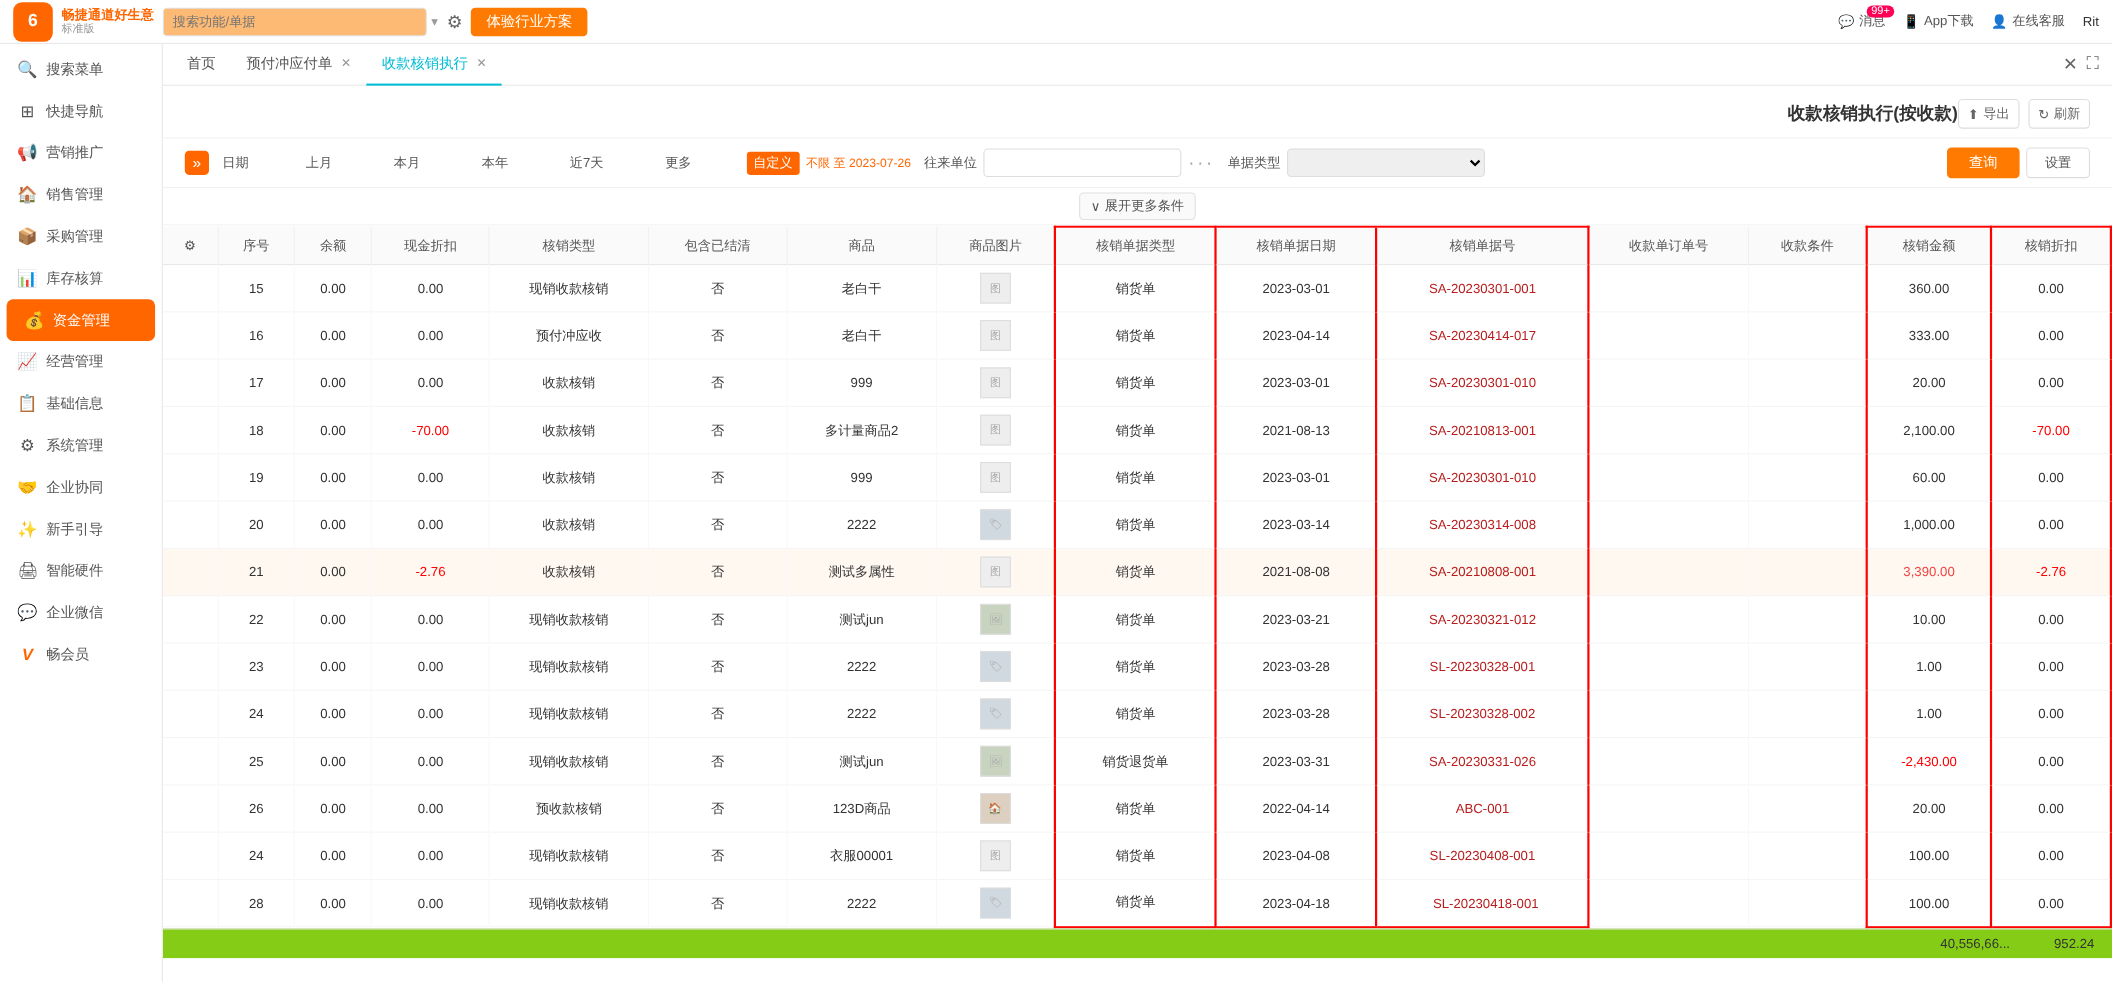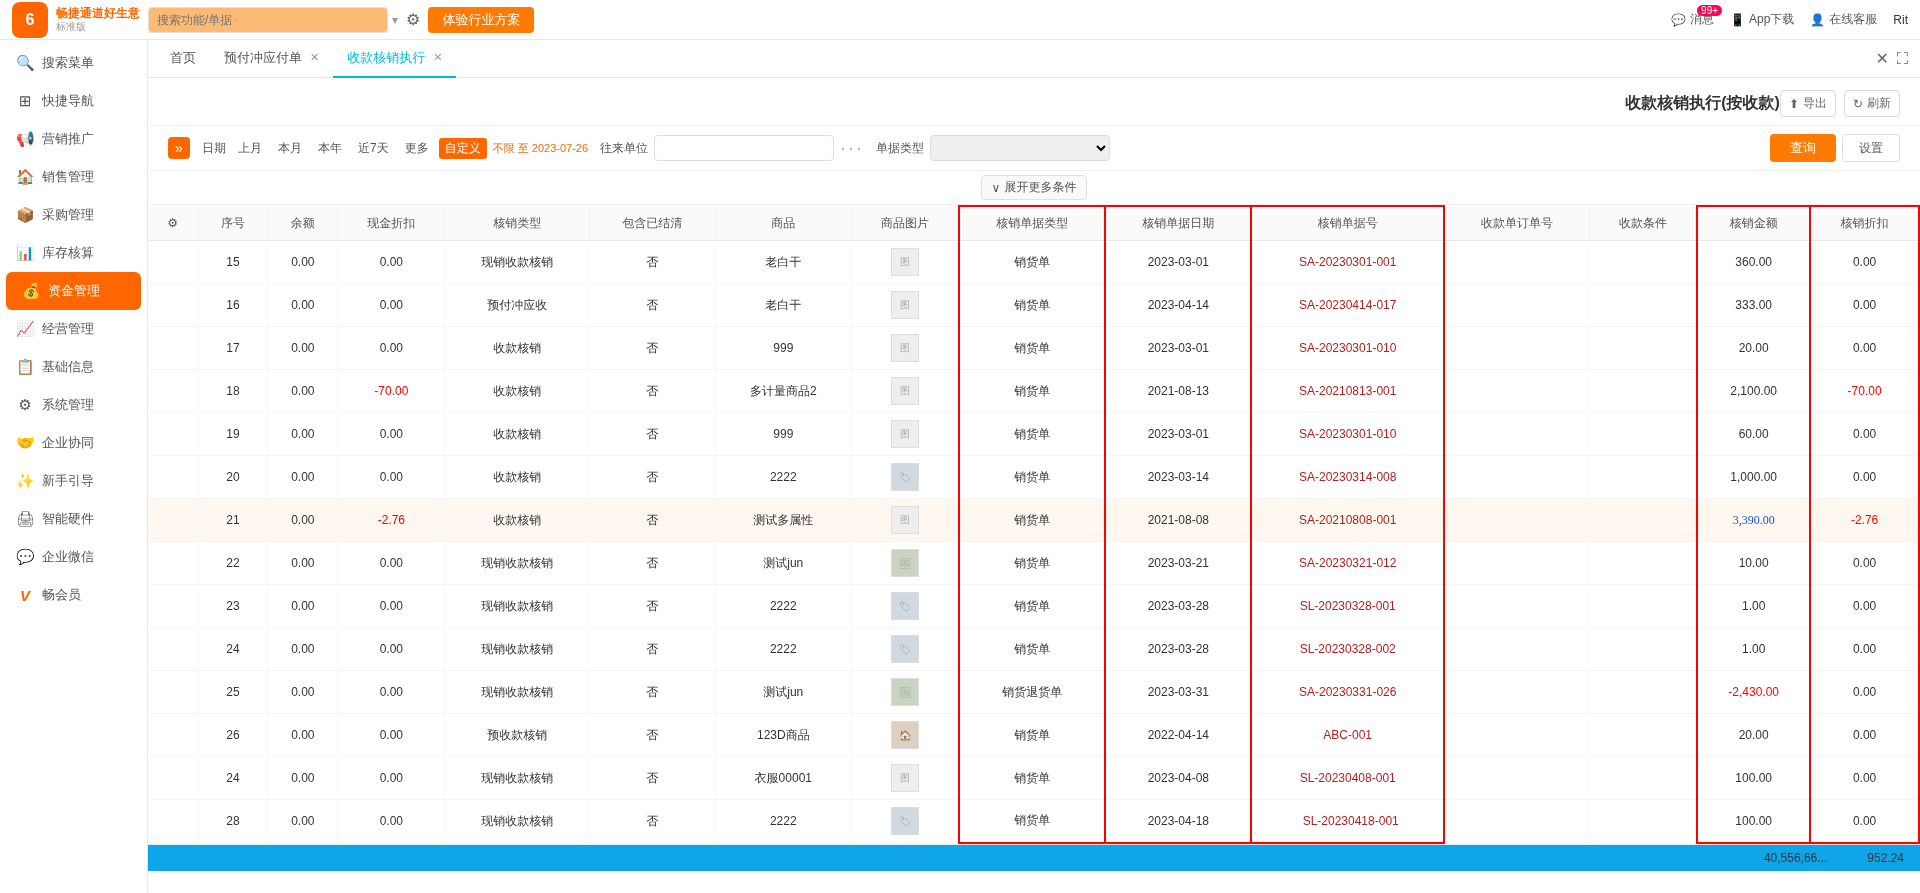--- a/index.html
+++ b/index.html
@@ -199,20 +199,21 @@
     }
     .filter-group { display: flex; align-items: center; gap: 6px; font-size: 12px; }
     .filter-label { color: #555; white-space: nowrap; }
     .filter-date-options { display: flex; gap: 4px; }
     .date-opt {
       padding: 2px 6px;
       font-size: 12px;
       cursor: pointer;
       color: #555;
       border-radius: 3px;
+      margin-left: 40px;
     }
     .date-opt.custom {
       background: #ff6600;
       color: #fff;
       border-radius: 3px;
       padding: 2px 6px;
     }
     .filter-date-range { font-size: 11px; color: #ff6600; }
     .filter-input {
       border: 1px solid #ddd;
@@ -293,28 +294,28 @@
     }
     tbody tr.highlighted { background: #fff8f0; }
     tbody td {
       padding: 7px 10px;
       text-align: center;
       border-right: 1px solid #f8f8f8;
       white-space: nowrap;
     }
     .col-link { color: #b91c1c; cursor: pointer; text-decoration: none; }
     .col-red { color: #f00; }
-    .col-orange { color: #1d4ed8; font-family: Liberation Serif, serif; }
+    .col-orange { color: #ef4444; }
 
     
     .table-footer {
       display: flex;
       justify-content: flex-end;
       padding: 6px 16px;
-      background: #0ea5e9;
+      background: #84cc16;
       border-top: 1px solid #e8e8e8;
       font-size: 12px;
       color: #333;
       gap: 40px;
     }
     .footer-sum { font-weight: 500; }
 
     
     ::-webkit-scrollbar { width: 6px; height: 6px; }
     ::-webkit-scrollbar-track { background: #f5f5f5; }

